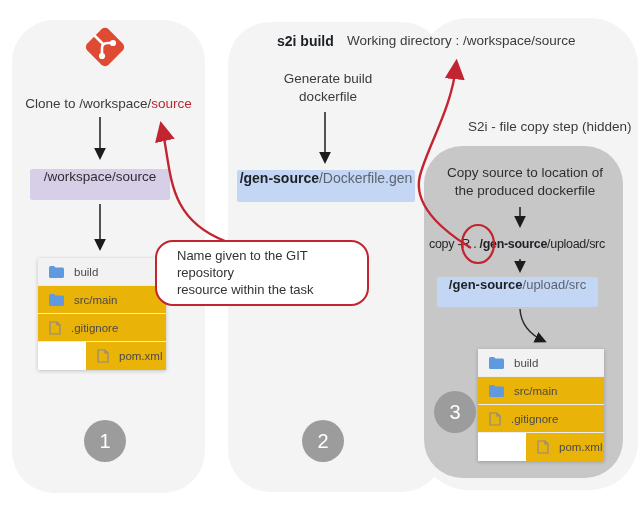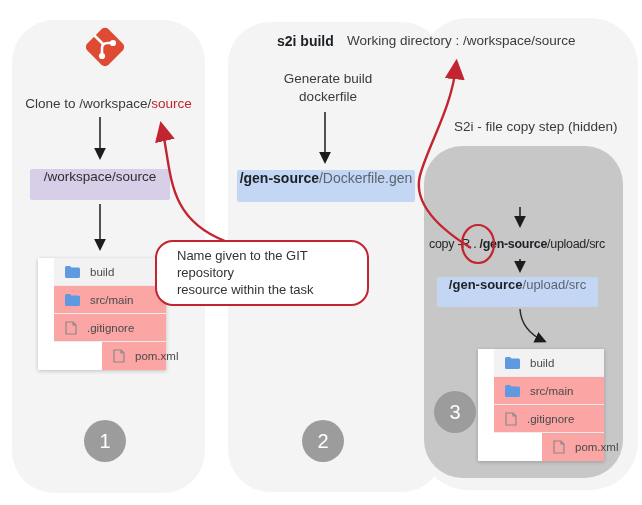--- a/index.html
+++ b/index.html
@@ -19,45 +19,45 @@
   .red-text { color:#c22430; }
   .center { text-align:center; }
 
   .path-box { position:absolute; display:flex; align-items:flex-start; justify-content:center;
               border-radius:2px; font-size:13.5px; white-space:nowrap; }
   #ws-box   { left:30px;  top:169px; width:140px; height:31px; background:#d6cfe7; color:#2e2e2e; }
   #gen-box  { left:237px; top:170px; width:178px; height:32px; background:#c3d6f3; font-size:14px; }
   #upl-box  { left:437px; top:277px; width:161px; height:30px; background:#c3d6f3; font-size:13px; }
   .path-dim { color:#5d6470; }
 
-  .file-list { position:absolute; background:#ffffff; box-shadow:0 1px 4px rgba(0,0,0,.22);padding-left:16px; }
+  .file-list { position:absolute; background:#ffffff; box-shadow:0 1px 4px rgba(0,0,0,.22); }
   #file-list-1 { left:38px;  top:258px; width:128px; }
   #file-list-3 { left:478px; top:349px; width:126px; }
   .file-row { display:flex; align-items:center; gap:10px; height:28px; padding:0 0 0 11px;
-              border-bottom:1px solid #ececec; font-size:11.5px; color:#4a4a4a; background:#fca5a5; }
+              border-bottom:1px solid #ececec; font-size:11.5px; color:#4a4a4a; background:#eab308; }
   .file-row:first-child { background:#f2f2f3; }
   .file-row:last-child { border-bottom:none;margin-left:48px; }
   .file-row svg { flex:0 0 auto; }
 
   .num-circle { position:absolute; width:42px; height:42px; border-radius:50%;
                 background:#9c9c9c; color:#ffffff; font-size:20px;
                 display:flex; align-items:center; justify-content:center; }
   #circle-1 { left:84px;  top:420px; }
   #circle-2 { left:302px; top:420px; }
   #circle-3 { left:434px; top:391px; }
 
   #callout { position:absolute; left:155px; top:240px; width:214px;
              background:#ffffff; border:2.5px solid #c22430; border-radius:18px;
              padding:5px 10px 6px 20px; font-size:13px; line-height:1.32; color:#333; z-index:6; }
 
   #title-s2i { left:277px; top:33px; font-weight:bold; font-size:14px; color:#1d2025; }
   #workdir   { left:347px; top:33px; }
   #clone-line { left:12px; top:96px; width:193px; text-align:center; }
   #gen-label  { left:253px; top:70px; width:150px; line-height:1.35; }
-  #copy-head  { left:454px; top:119px;text-align:center; }
+  #copy-head  { left:468px; top:119px;text-align:center; }
   #copy-desc  { left:437px; top:164px; width:176px; line-height:1.35; color:#2f2f2f; }
   #copy-cmd   { left:429px; top:237px; font-size:12.5px; letter-spacing:-0.3px; color:#26262b; }
 
   #arrow-layer { position:absolute; left:0; top:0; width:642px; height:505px;
                  pointer-events:none; z-index:5; }
   #git-icon { position:absolute; left:77px; top:19px; }
 </style>
 </head>
 <body>
 
@@ -118,21 +118,22 @@
     <span>Generate build</span><br>
     <span>dockerfile</span>
   </div>
   <div class="path-box" id="gen-box">
     <span class="bold">/gen-source</span>
       <span class="path-dim">/Dockerfile.gen</span>
   </div>
 
   <div class="txt" id="copy-head">S2i - file copy step (hidden)</div>
   <div class="txt center" id="copy-desc">
-    <br>
+    <span>Copy source to location of</span><br>
+    <span>the produced dockerfile</span>
   </div>
   <div class="txt" id="copy-cmd">
     <span>copy -R . </span><span class="bold">/gen-source</span><span>/upload/src</span>
   </div>
   <div class="path-box" id="upl-box">
     <span class="bold">/gen-source</span>
       <span class="path-dim">/upload/src</span>
   </div>
 
   <div class="file-list" id="file-list-3">

